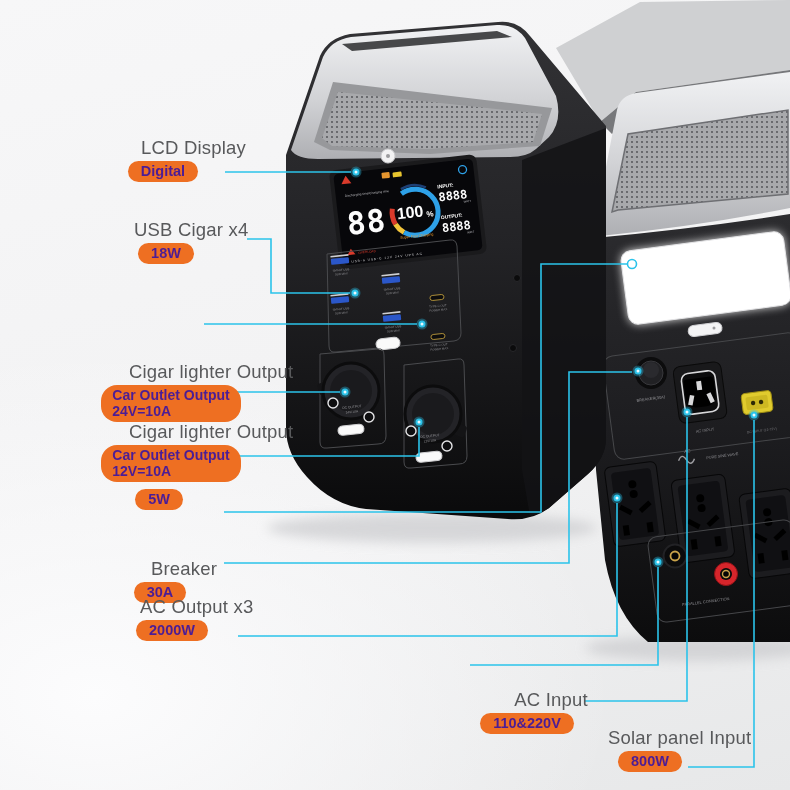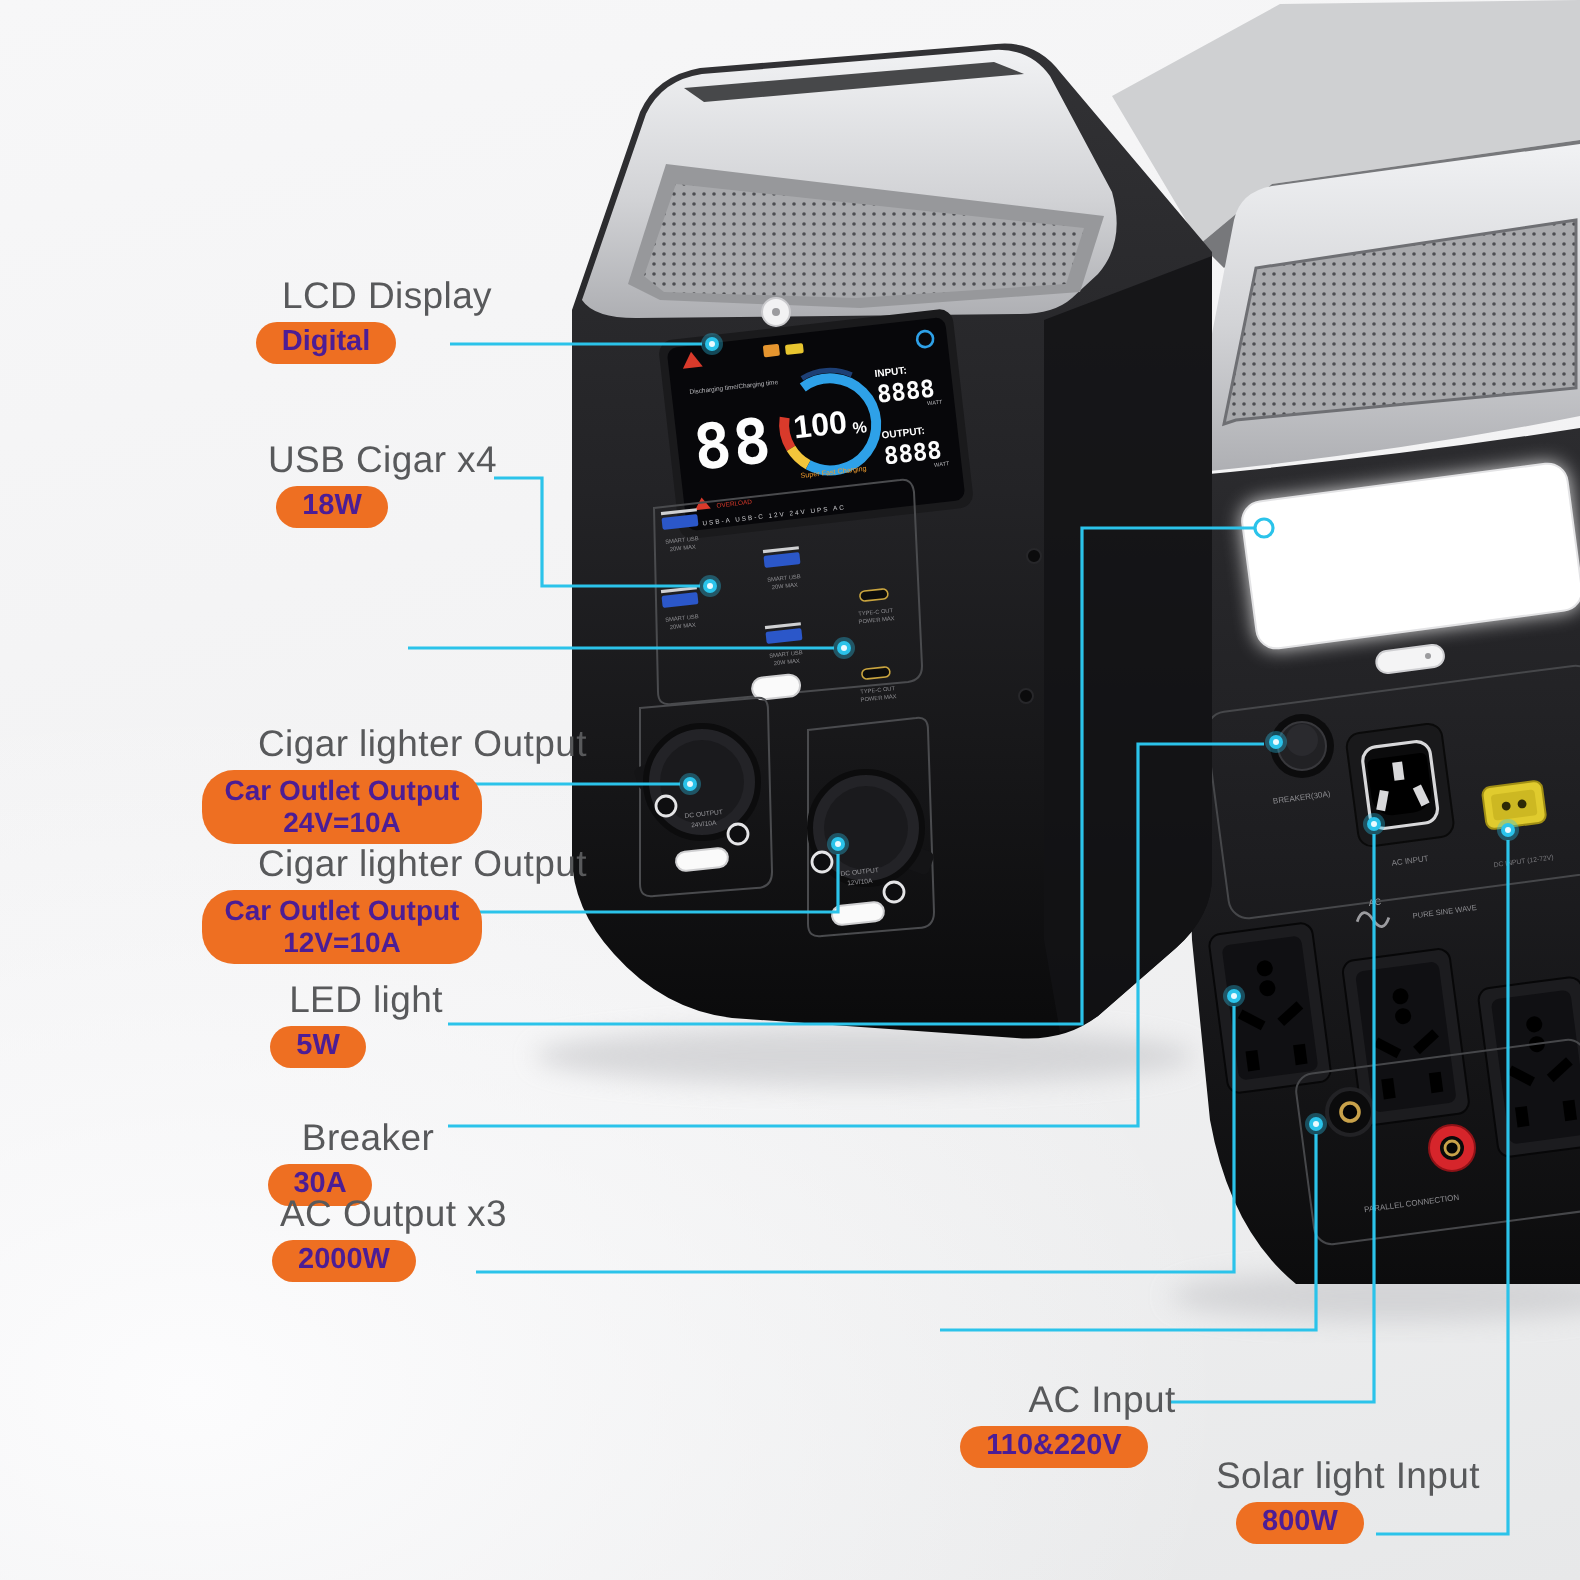--- a/index.html
+++ b/index.html
@@ -15,21 +15,21 @@
   .co-title{
     font-size:18.5px;color:#58595b;letter-spacing:.2px;line-height:21px;
     margin-bottom:3px;white-space:nowrap;margin-left:48px;
   }
   .co-badge{
     display:inline-block;background:#ee6f22;color:#4c1d95;font-weight:bold;
     font-size:14.5px;line-height:17px;padding:2px 13px;border-radius:14px;
     white-space:nowrap;
   }
   .co-badge.two-line{
-    text-align:center;font-size:14px;line-height:15.5px;padding:3px 11px;
+    text-align:left;font-size:14px;line-height:15.5px;padding:3px 11px;
     border-radius:16px;
   }
   .co-badge.two-line span{display:block;}
 </style>
 </head>
 <body>
 
 <div class="stage">
 
 <svg class="scene" width="790" height="790" viewBox="0 0 790 790">
@@ -347,38 +347,37 @@
 
 <div class="co" style="left:81px;top:421px;width:180px">
   <div class="co-title">Cigar lighter Output</div>
   <span class="co-badge two-line">
     <span>Car Outlet Output</span>
     <span>12V=10A</span>
   </span>
 </div>
 
 <div class="co" style="left:89px;top:489px;width:140px">
-  <div class="co-title">LED light</div>
   <span class="co-badge">5W</span>
 </div>
 
 <div class="co" style="left:90px;top:558px;width:140px">
   <div class="co-title">Breaker</div>
   <span class="co-badge">30A</span>
 </div>
 
 <div class="co" style="left:92px;top:596px;width:160px">
   <div class="co-title">AC Output x3</div>
   <span class="co-badge">2000W</span>
 </div>
 
 
 <div class="co" style="left:447px;top:689px;width:160px">
   <div class="co-title">AC Input</div>
   <span class="co-badge">110&amp;220V</span>
 </div>
 
 <div class="co" style="left:560px;top:727px;width:180px">
-  <div class="co-title">Solar light Input</div>
+  <div class="co-title">Solar panel Input</div>
   <span class="co-badge">800W</span>
 </div>
 
 </div>
 
 </body></html>

